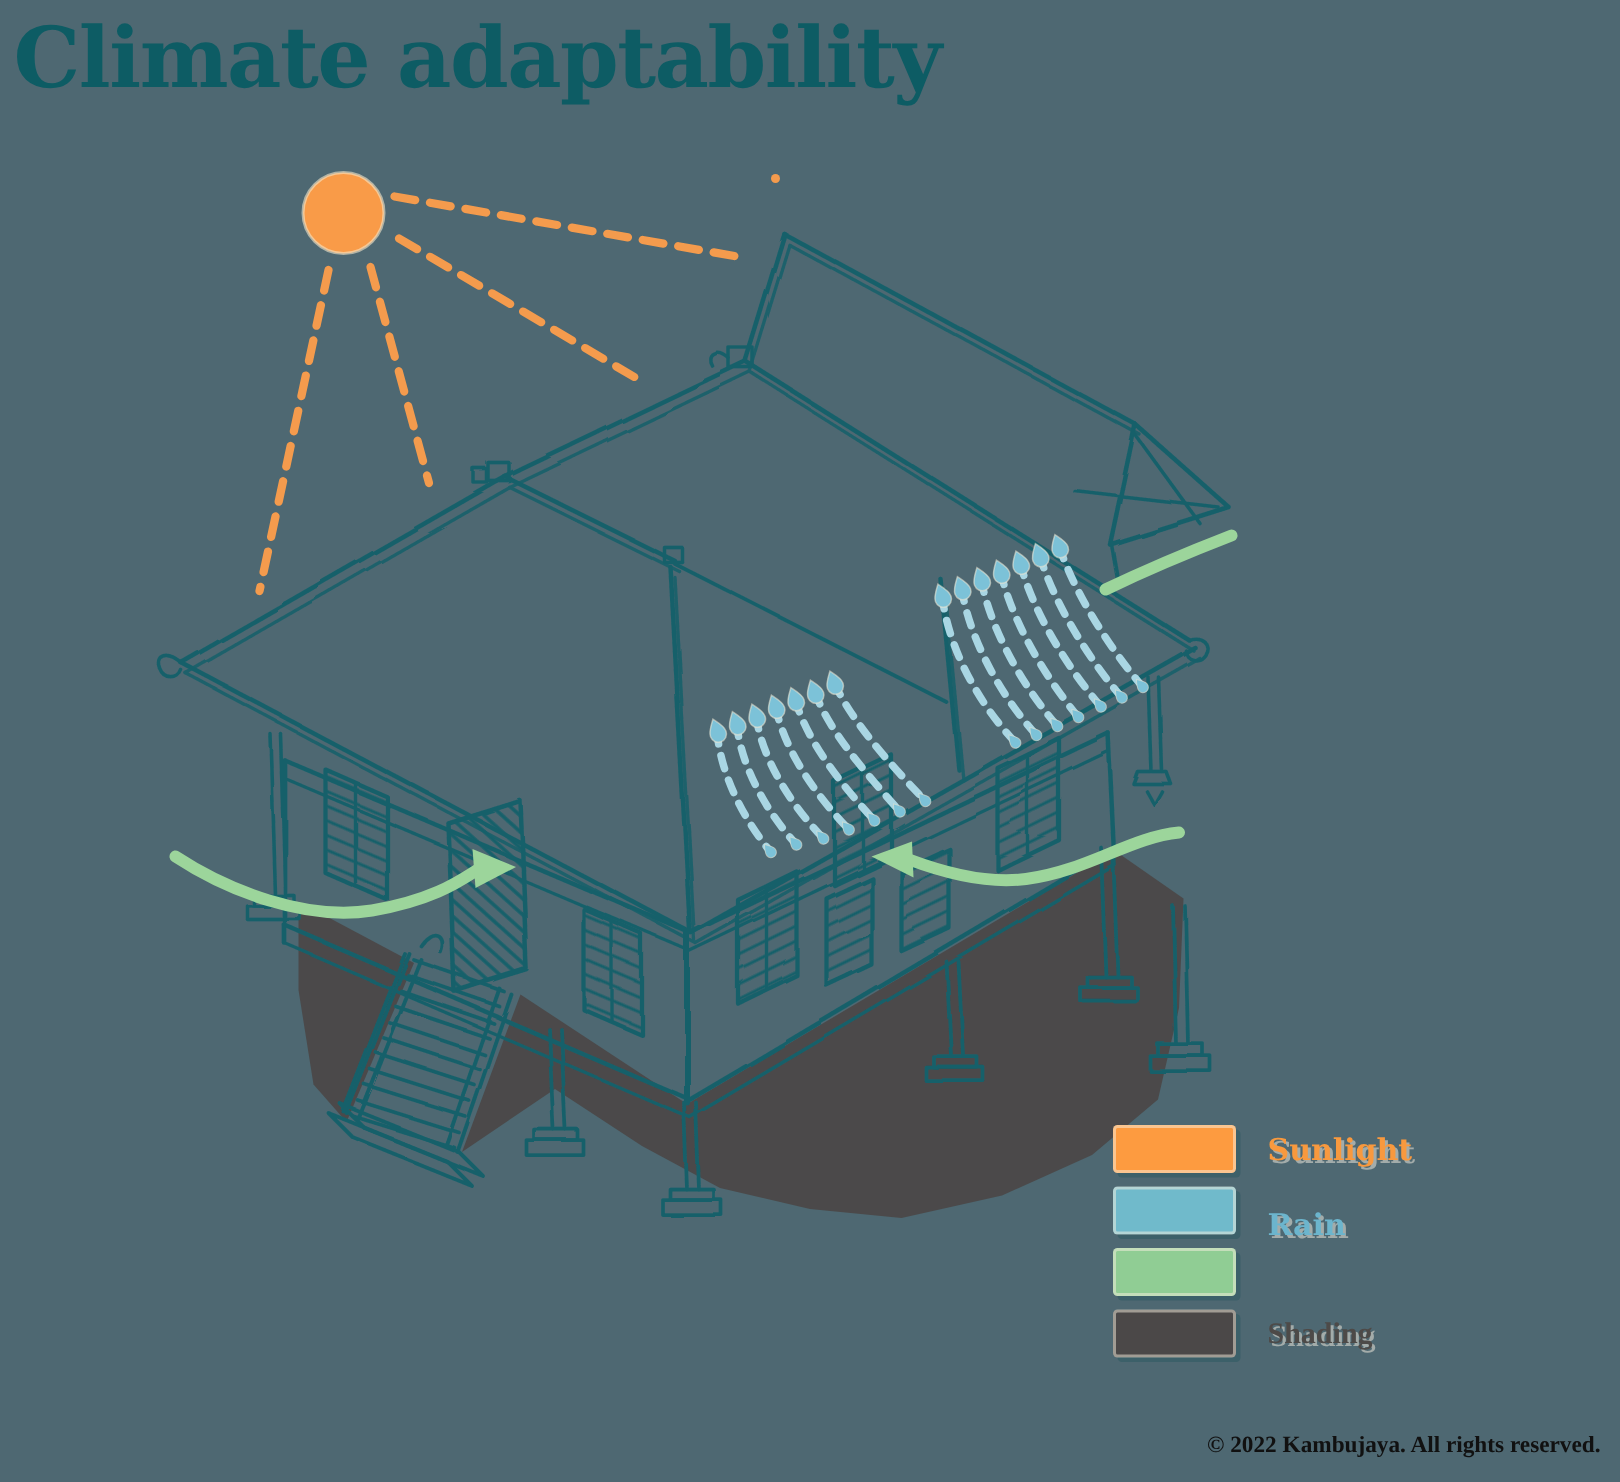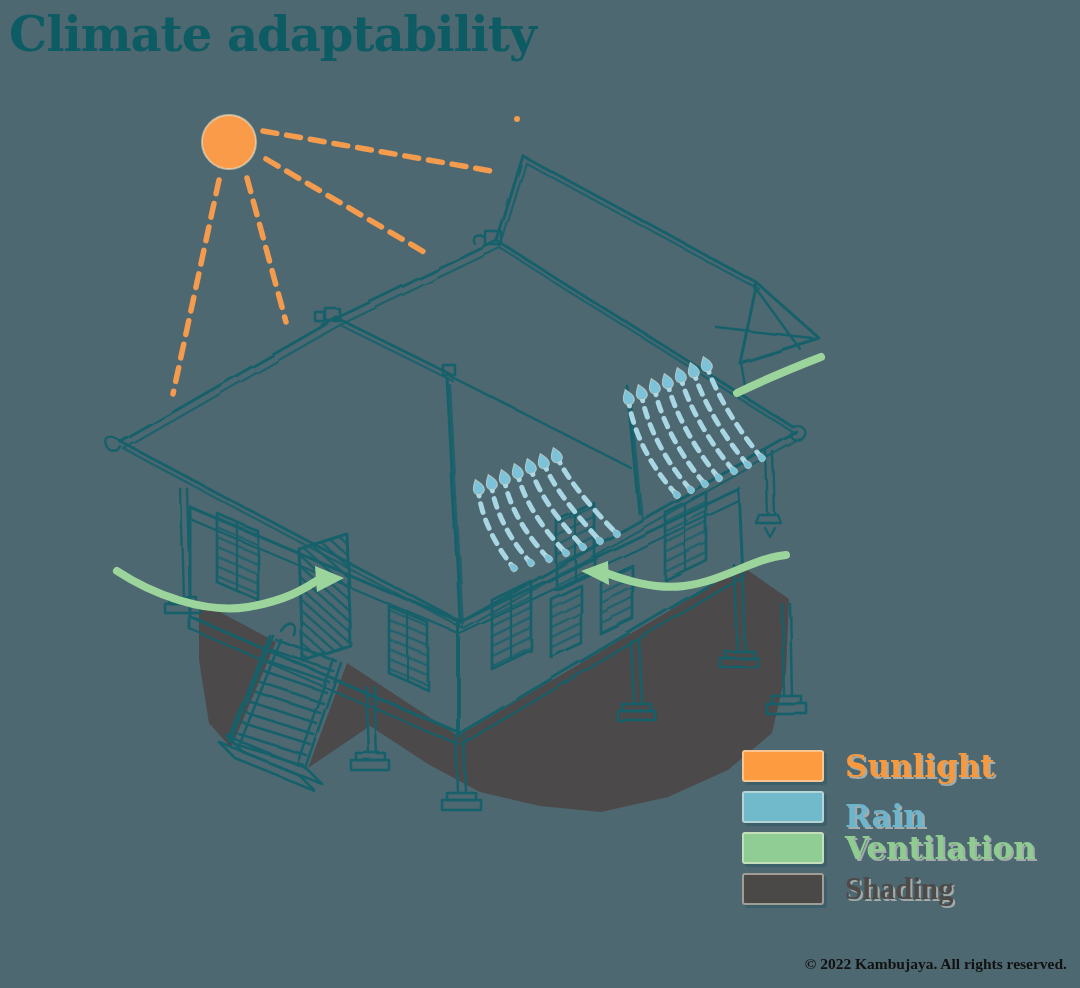--- a/index.html
+++ b/index.html
@@ -3,34 +3,34 @@
 <meta charset="utf-8">
 <style>
   html,body{margin:0;padding:0;}
   body{
     width:1080px;height:988px;position:relative;overflow:hidden;
     background:#4E6872;
     font-family:"DejaVu Serif","Liberation Serif",serif;
   }
   .page-title{
     position:absolute;left:9px;top:6px;margin:0;
-    font-size:48px;font-weight:bold;letter-spacing:-1px;
+    font-size:56px;font-weight:bold;letter-spacing:-1px;
     color:#0D5C64;
   }
   .canvas{position:absolute;left:0;top:0;width:1080px;height:988px;}
   .legend{position:absolute;left:742px;top:750px;}
   .legend-row{display:flex;align-items:center;margin-bottom:9px;height:32px;}
   .legend-swatch{
     width:82px;height:32px;border-radius:3px;flex:0 0 82px;
     border:2px solid rgba(248,240,224,.5);
     box-shadow:3px 3px 0 rgba(16,77,84,.28);
     box-sizing:border-box;
   }
   .legend-label{
-    margin-left:21px;font-size:31px;font-weight:bold;line-height:32px;
+    margin-left:21px;font-size:20px;font-weight:bold;line-height:32px;
     text-shadow:2px 2px 0 rgba(247,240,226,.5);
     white-space:nowrap;
     text-align:center;
   }
   .copyright{
     position:absolute;right:13px;top:955px;
     font-family:Liberation Serif, serif;
     font-size:15.5px;font-weight:600;color:#111;
   }
 </style>
@@ -286,21 +286,20 @@
     <div class="legend-row">
     <div class="legend-swatch" style="background: rgb(253, 155, 64);"></div>
     <span class="legend-label" style="color: rgb(248, 153, 62);">Sunlight</span>
   </div>
     <div class="legend-row">
     <div class="legend-swatch" style="background: rgb(112, 186, 203);"></div>
     <span class="legend-label" style="color: rgb(108, 181, 205); margin-top: 18px;">Rain</span>
   </div>
     <div class="legend-row">
     <div class="legend-swatch" style="background: rgb(144, 205, 148);"></div>
-    <span class="legend-label" style="color: rgb(143, 204, 144);">Ventilation</span>
   </div>
     <div class="legend-row">
     <div class="legend-swatch" style="background: rgb(75, 72, 72);"></div>
     <span class="legend-label" style="color: rgb(77, 74, 72); font-family: Liberation Serif, serif;">Shading</span>
   </div>
   </div>
 
 <div class="copyright">© 2022 Kambujaya. All rights reserved.</div>
 
 </body></html>

